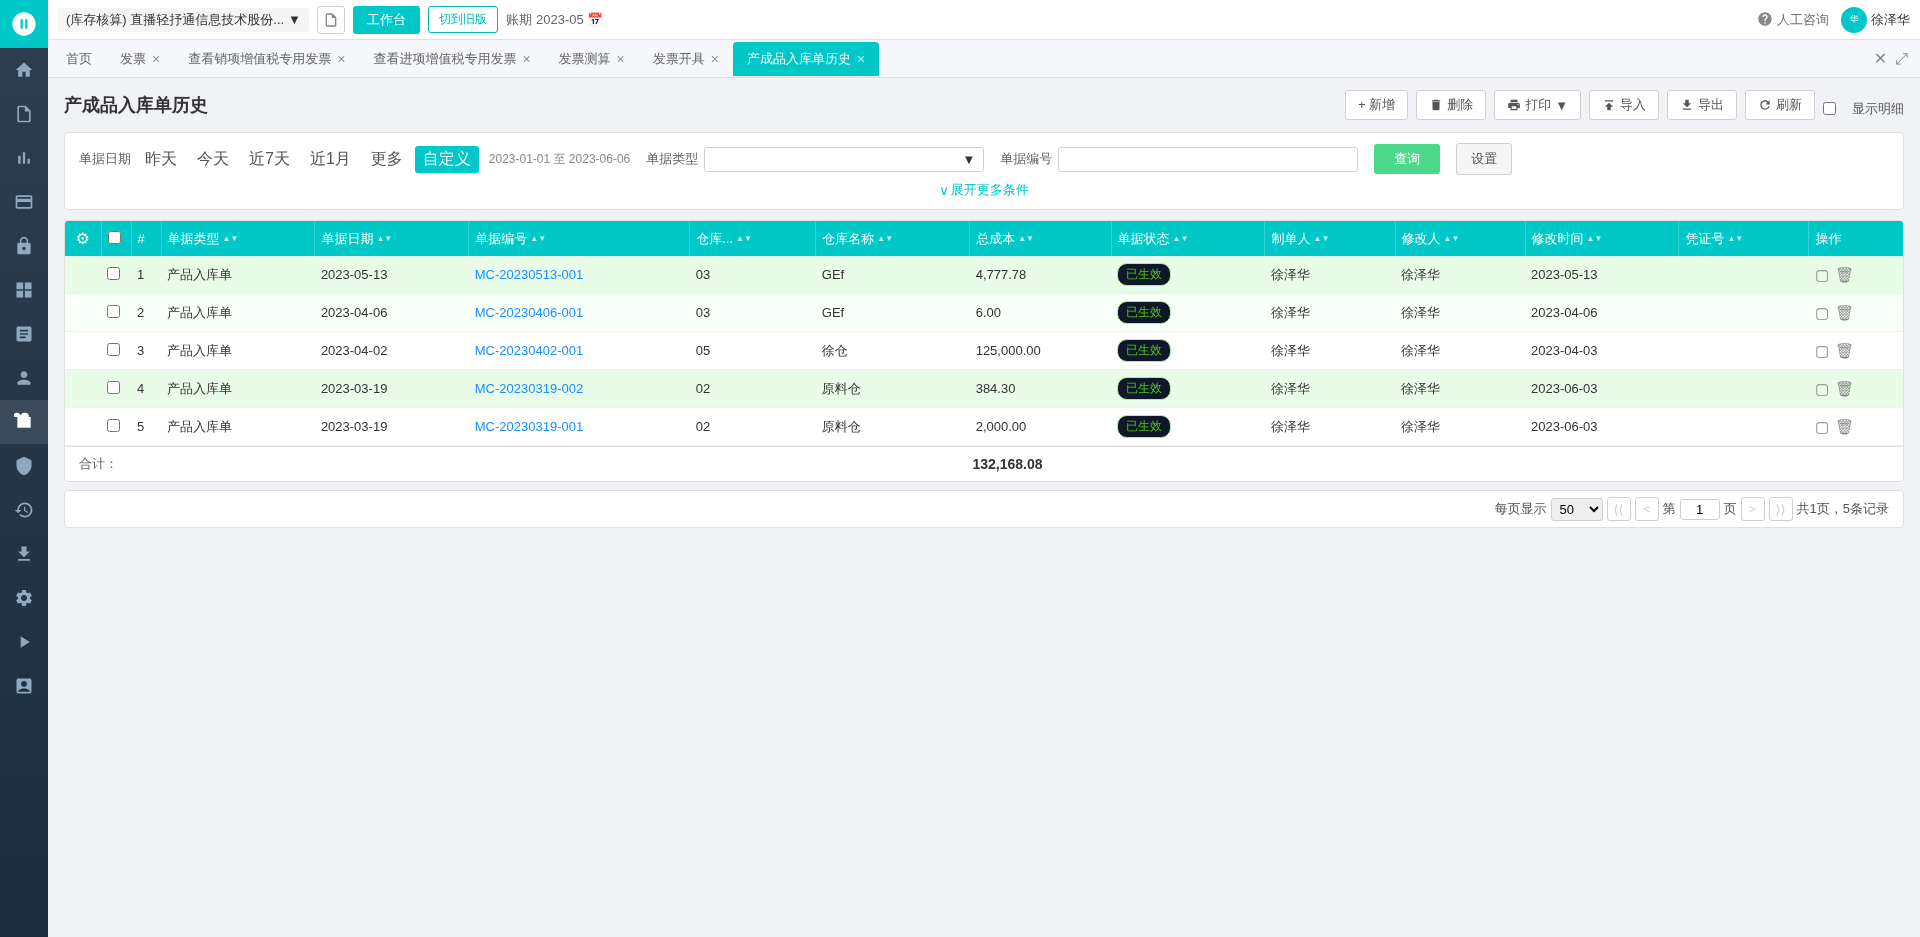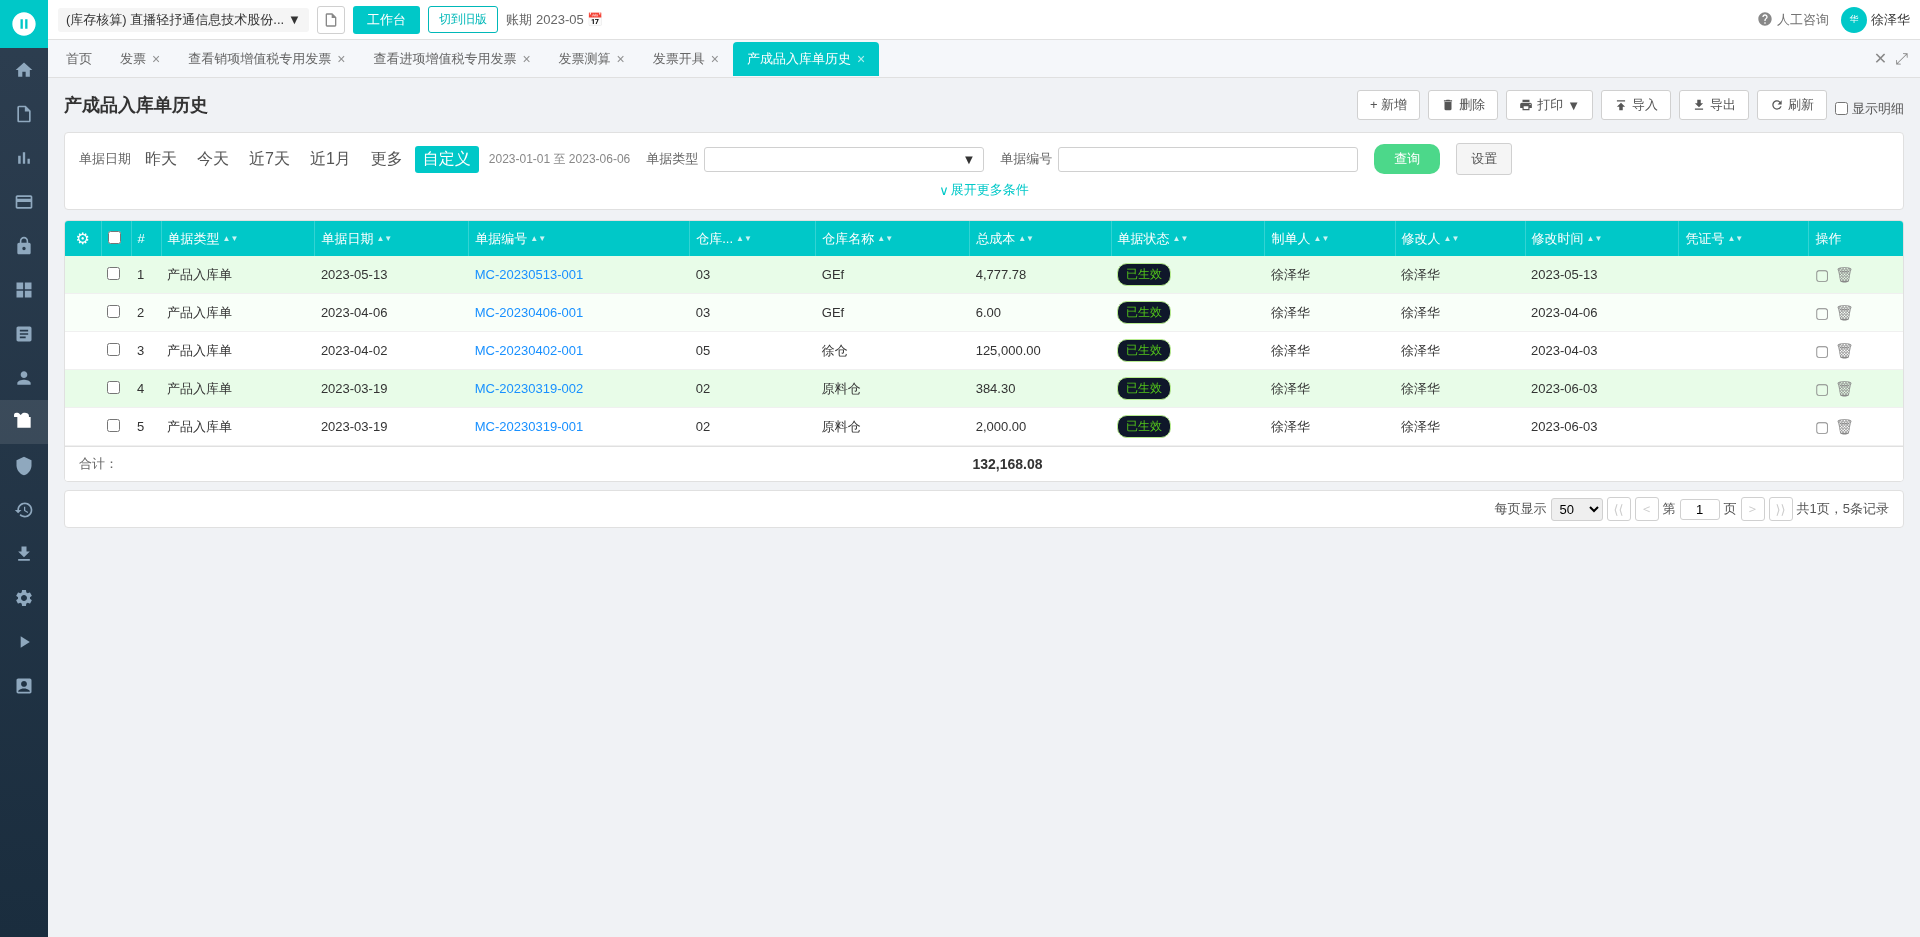--- a/index.html
+++ b/index.html
@@ -38,34 +38,34 @@
     .tab-window-btn { color: #888; cursor: pointer; font-size: 16px; }
 
     
     .content { flex: 1; overflow: auto; padding: 12px 16px; }
 
     
     .page-header { display: flex; align-items: center; justify-content: space-between; margin-bottom: 12px; }
     .page-title { font-size: 18px; font-weight: bold; color: #333; }
     .page-actions { display: flex; align-items: center; gap: 8px; }
     .btn-action { display: flex; align-items: center; gap: 4px; padding: 5px 12px; border: 1px solid #d0d0d0; background: #fff; border-radius: 3px; cursor: pointer; color: #555; font-size: 13px; }
-    .checkbox-label { display: flex; align-items: center; gap: 4px; font-size: 13px; color: #555; margin-top: 7px; }
+    .checkbox-label { display: flex; align-items: center; gap: 16px; font-size: 13px; color: #555; margin-top: 7px; }
 
     
     .filter-area { background: #fff; border: 1px solid #e0e0e0; border-radius: 4px; padding: 10px 14px; margin-bottom: 10px; }
     .filter-row { display: flex; align-items: center; gap: 16px; flex-wrap: wrap; }
     .filter-item { display: flex; align-items: center; gap: 6px; }
     .filter-label { color: #666; font-size: 13px; white-space: nowrap; }
     .filter-date-btns { display: flex; gap: 4px; }
     .date-btn { padding: 3px 8px; border: none; background: none; cursor: pointer; color: #555; font-size: 16px; }
     .date-btn.custom { background: #00c8c8; color: white; border-radius: 3px; padding: 2px 8px; }
     .date-range { color: #888; font-size: 12px; margin-left: 4px; }
     .filter-select { border: 1px solid #d0d0d0; border-radius: 3px; padding: 4px 8px; font-size: 13px; color: #333; min-width: 200px; display: flex; align-items: center; justify-content: space-between; cursor: pointer; background: #fff; }
     .filter-input { border: 1px solid #d0d0d0; border-radius: 3px; padding: 4px 8px; font-size: 13px; color: #333; width: 220px; outline: none; }
-    .btn-query { background: #4cd88a; color: white; border: none; padding: 6px 20px; border-radius: 10px; cursor: pointer; font-size: 13px; }
+    .btn-query { background: #4cd88a; color: white; border: none; padding: 6px 20px; border-radius: 3px; cursor: pointer; font-size: 13px; }
     .btn-setting { background: #f5f5f5; border: 1px solid #d0d0d0; padding: 6px 14px; border-radius: 3px; cursor: pointer; font-size: 13px; color: #555; }
     .expand-btn { color: #00c8c8; cursor: pointer; font-size: 13px; display: flex; align-items: center; gap: 2px; }
     .filter-row2 { display: flex; align-items: center; justify-content: center; margin-top: 6px; }
 
     
     .table-wrap { background: #fff; border: 1px solid #e0e0e0; border-radius: 4px; overflow: hidden; }
     table { width: 100%; border-collapse: collapse; }
     thead tr { background: #00c8c8; color: white; }
     thead th { padding: 8px 6px; text-align: left; font-weight: normal; font-size: 13px; white-space: nowrap; border-right: 1px solid rgba(255,255,255,0.2); cursor: pointer; }
     thead th:last-child { border-right: none; }

